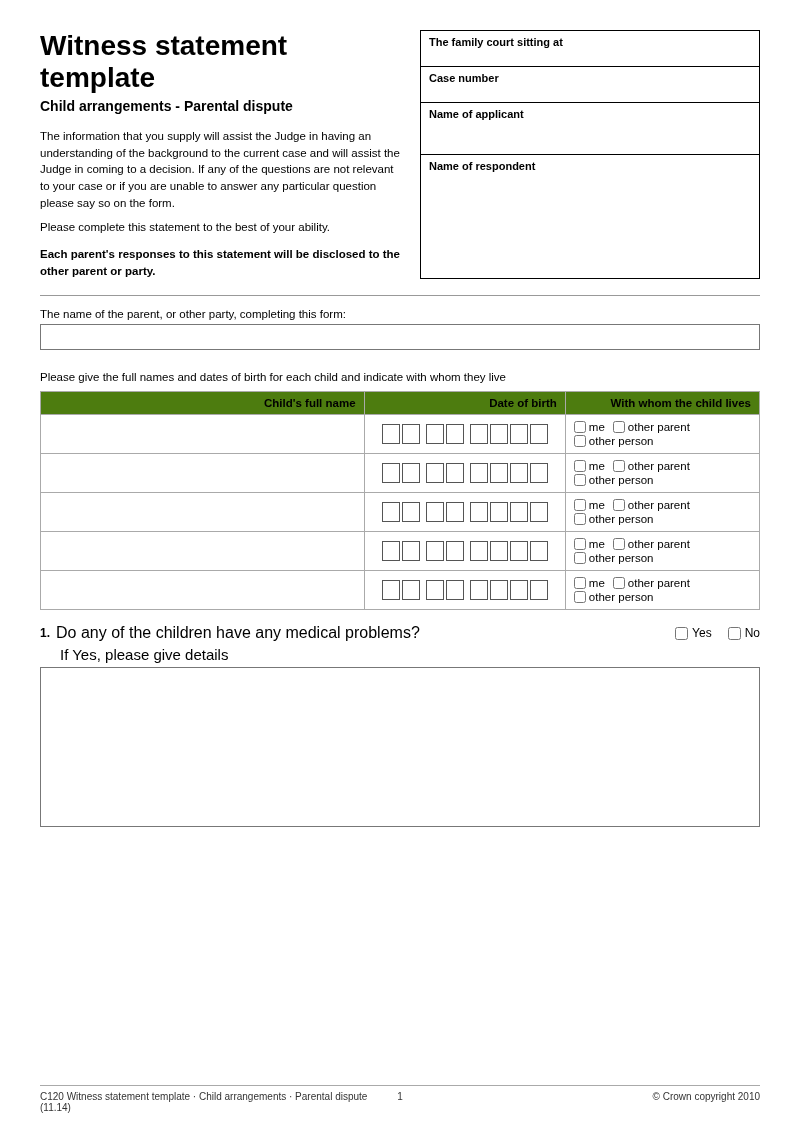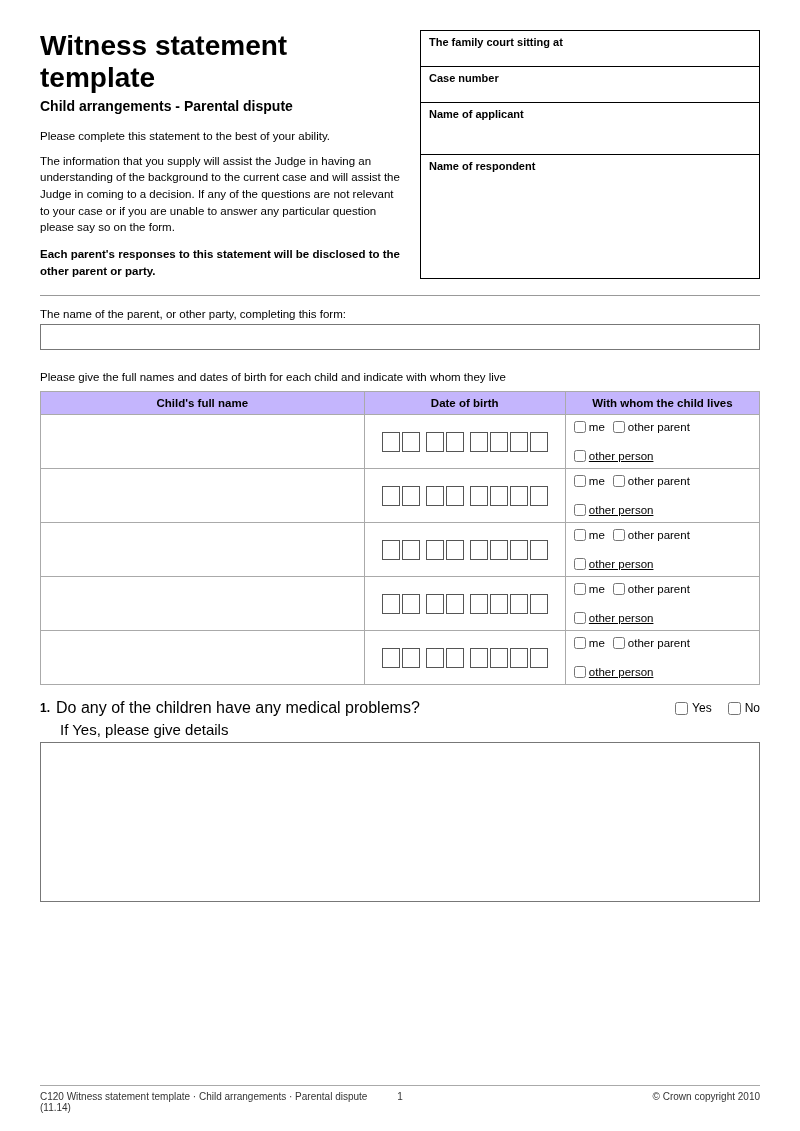--- a/index.html
+++ b/index.html
@@ -96,25 +96,25 @@
     }
 
     
     .children-table {
       width: 100%;
       border-collapse: collapse;
       margin-top: 8px;
       font-size: 11.5px;
     }
     .children-table thead tr th {
-      background: #c4b5fd;
+      background: #4d7c0f;
       border: 1px solid #aaa;
       padding: 5px 8px;
       font-weight: bold;
-      text-align: center;
+      text-align: right;
     }
     .children-table tbody tr td {
       border: 1px solid #aaa;
       padding: 6px 8px;
       vertical-align: middle;
     }
     .children-table tbody tr td:first-child {
       width: 45%;
     }
     .children-table tbody tr td:nth-child(2) {
@@ -155,22 +155,21 @@
     }
     .row1 {
       display: flex;
       gap: 8px;
       width: 100%;
     }
     .row2 {
       display: flex;
       gap: 8px;
       width: 100%;
-      margin-top: 17px;
-      text-decoration: underline;
+      margin-top: 2px;
     }
 
     
     .question-section {
       margin-top: 14px;
     }
     .question-num {
       font-weight: bold;
       font-size: 12px;
       margin-right: 6px;
@@ -243,22 +242,22 @@
   </style>
 </head>
 <body>
 
 <div class="page">
 
   <div class="header-section">
     <div class="header-left">
       <h1>Witness statement template</h1>
       <h2>Child arrangements - Parental dispute</h2>
+      <p class="intro-text">The information that you supply will assist the Judge in having an understanding of the background to the current case and will assist the Judge in coming to a decision. If any of the questions are not relevant to your case or if you are unable to answer any particular question please say so on the form.</p>
       <p class="intro-text">Please complete this statement to the best of your ability.</p>
-      <p class="intro-text">The information that you supply will assist the Judge in having an understanding of the background to the current case and will assist the Judge in coming to a decision. If any of the questions are not relevant to your case or if you are unable to answer any particular question please say so on the form.</p>
       <p class="bold-notice">Each parent's responses to this statement will be disclosed to the other parent or party.</p>
     </div>
     <div class="header-right">
       <div class="court-box-row">
         <label>The family court sitting at</label>
       </div>
       <div class="court-box-row">
         <label>Case number</label>
       </div>
       <div class="court-box-row name-applicant">

